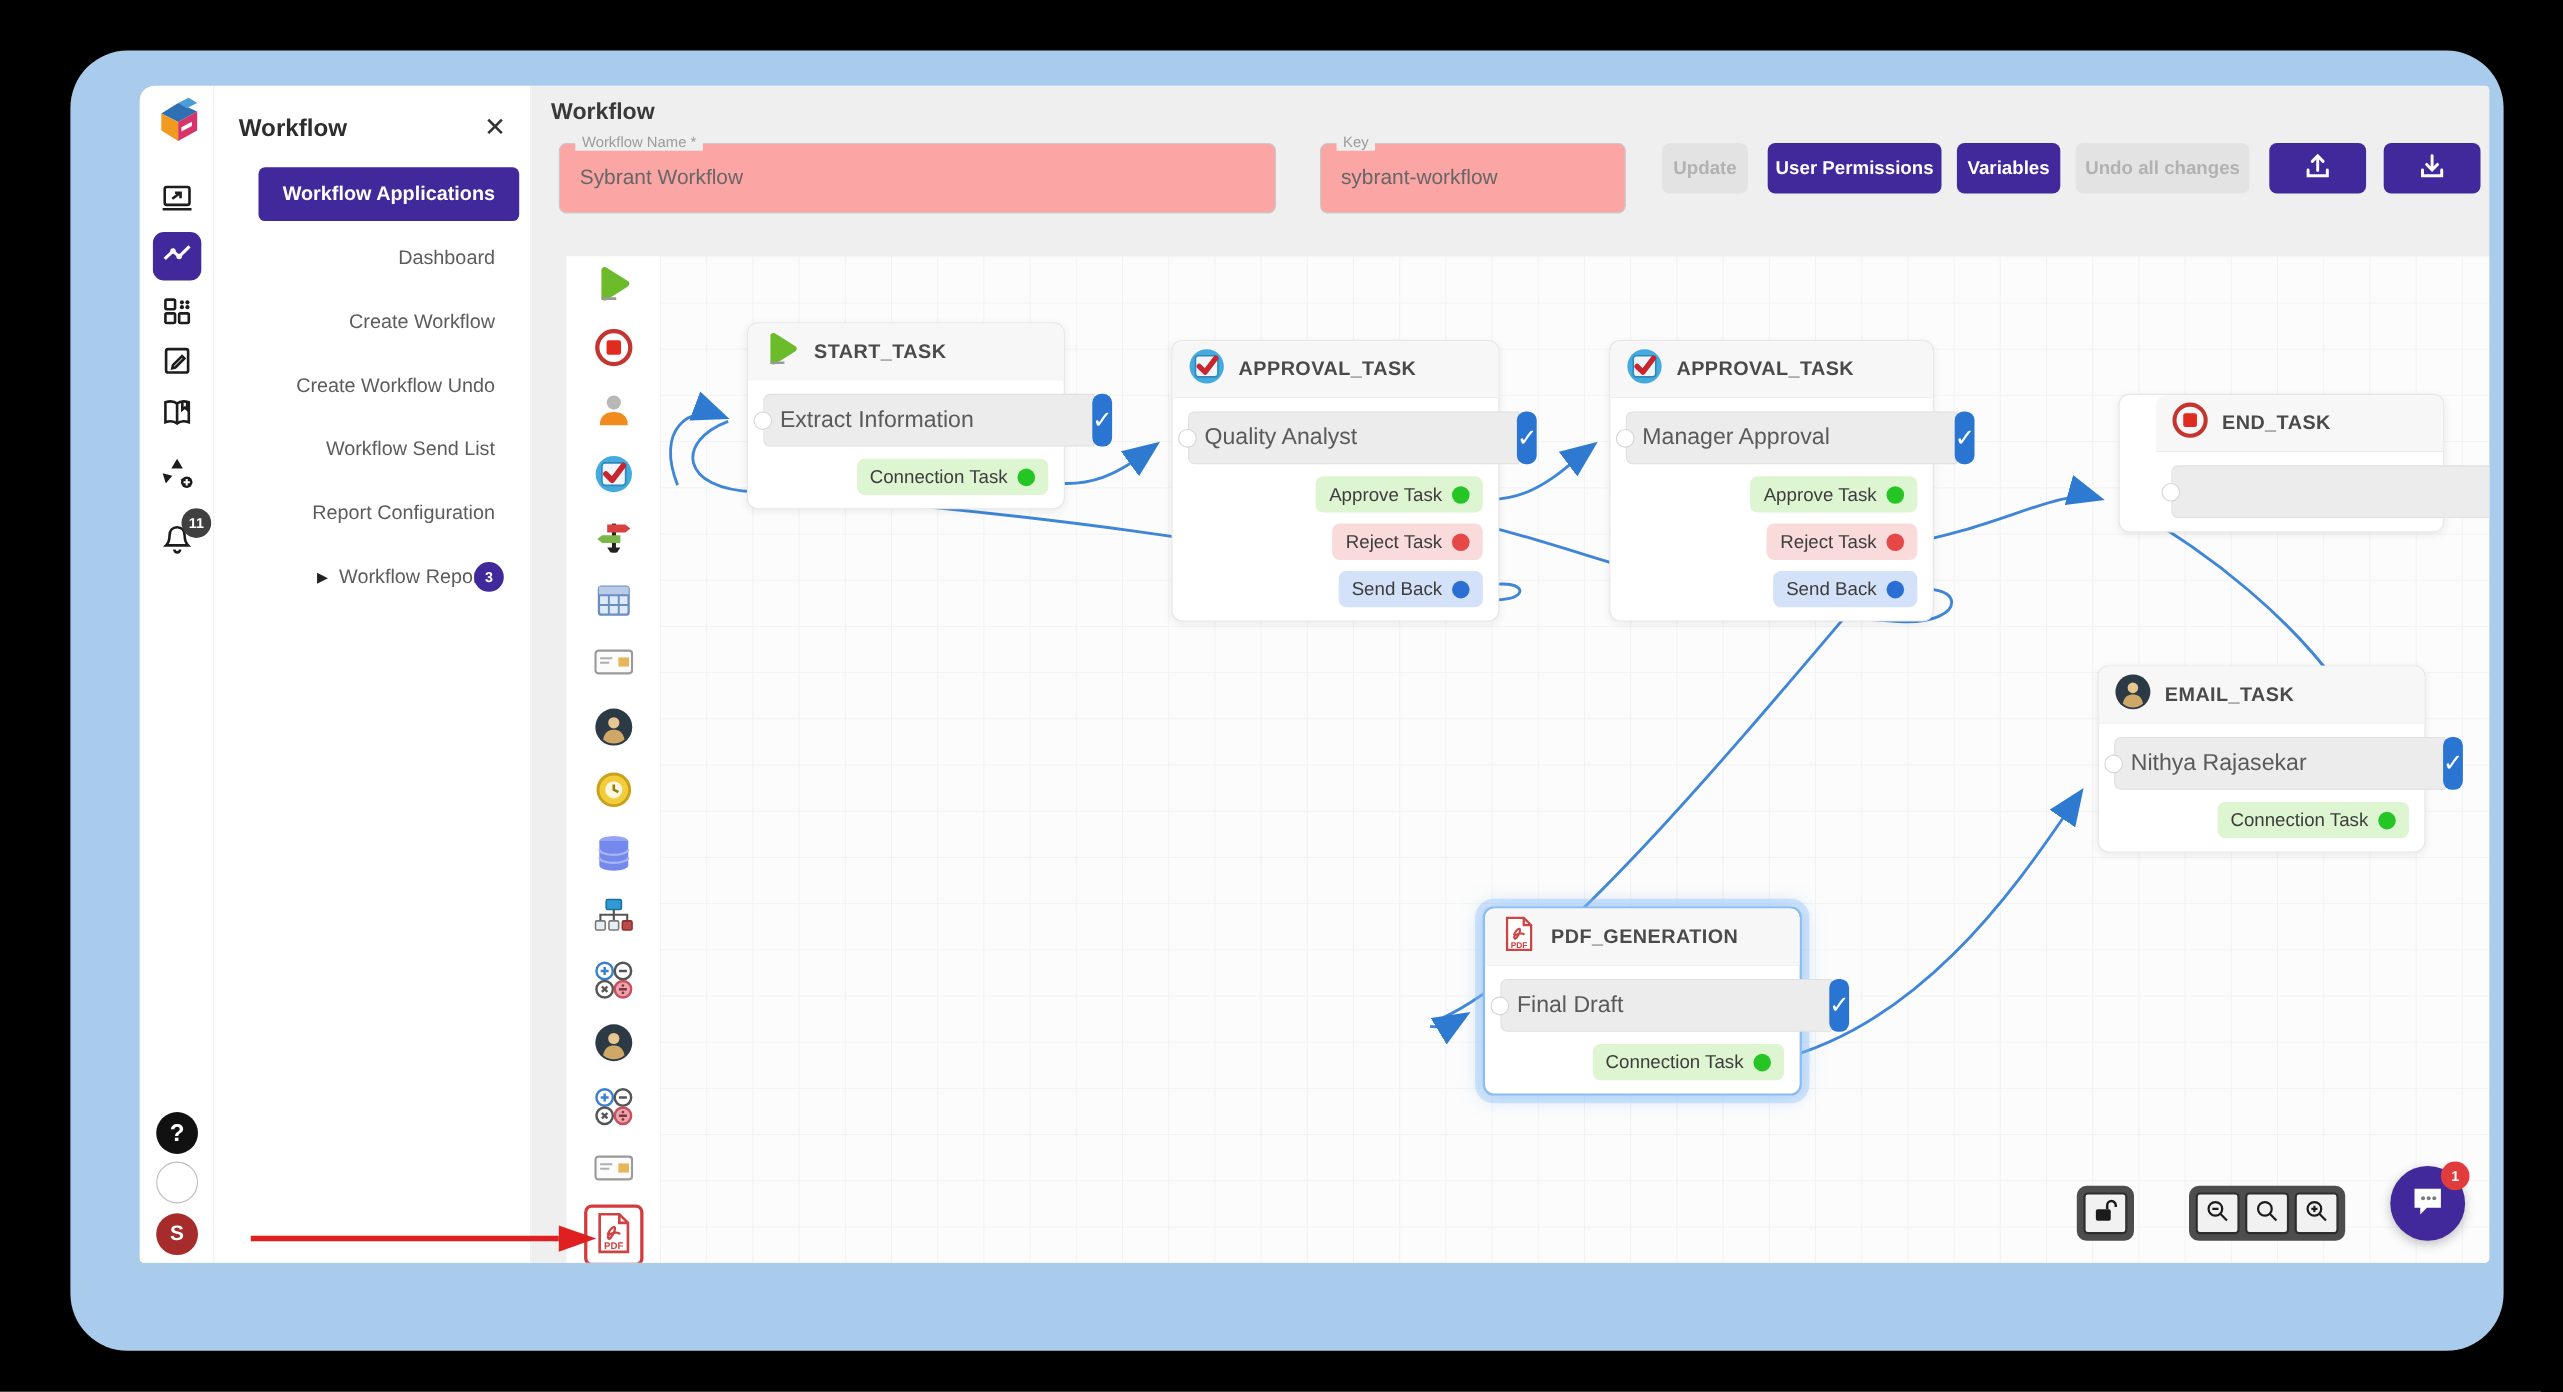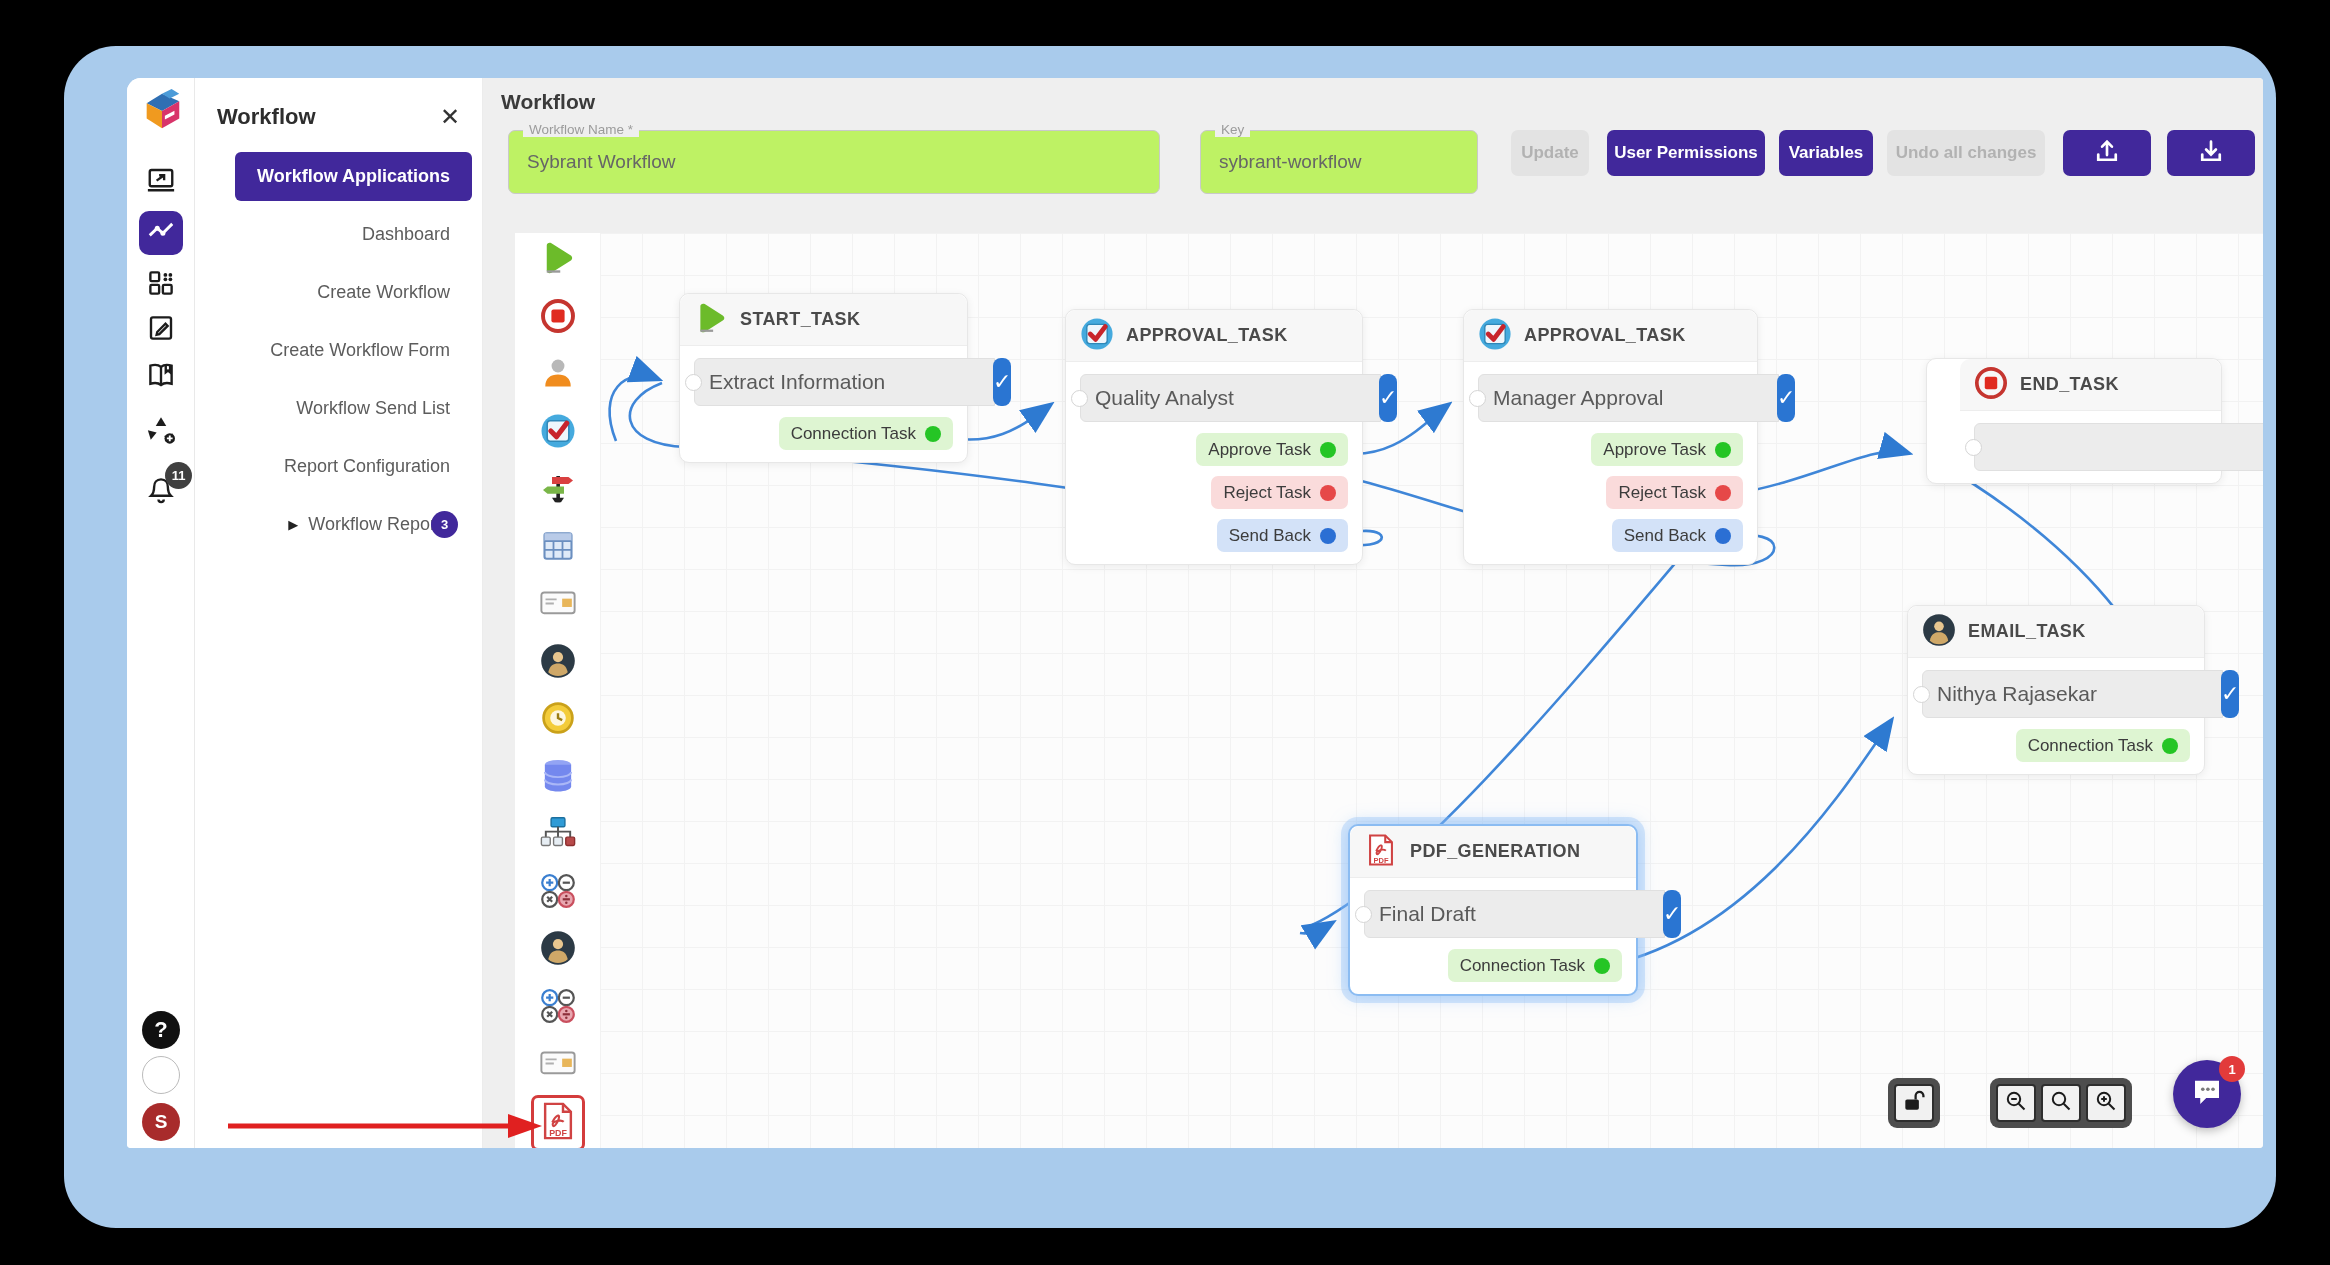--- a/index.html
+++ b/index.html
@@ -23,21 +23,21 @@
   .panel-close { font-size:24px; color:#333; cursor:pointer; line-height:1; }
   .menu { display:flex; flex-direction:column; gap:9px; padding:4px 10px;align-items:flex-end; }
   .menu-item { height:49px; display:flex; align-items:center; padding:0 22px; font-size:18px; color:#5c5c5c; border-radius:6px; cursor:pointer; position:relative; }
   .menu-item.selected { background:#41289b; color:#fff; font-weight:bold; }
   .menu-caret { font-size:13px; margin-right:10px; color:#222; }
   .menu-badge { position:absolute; right:14px; width:27px; height:27px; border-radius:50%; background:#41289b; color:#fff; font-size:13px; font-weight:bold; display:flex; align-items:center; justify-content:center; }
 
   
   .content { flex:1; background:#efefef; position:relative; }
   .content-title { position:absolute; left:18px; top:12px; font-size:21px; font-weight:bold; color:#3a3a3a; }
-  .field { position:absolute; top:52px; height:64px; background:#bef264; border:1px solid #c9c9c9; border-radius:7px; }
+  .field { position:absolute; top:52px; height:64px; background:#fca5a5; border:1px solid #c9c9c9; border-radius:7px; }
   .field-label { position:absolute; left:14px; top:-9px; background:#efefef; padding:0 6px; font-size:13.5px; color:#9b9b9b; }
   .field input { position:absolute; left:18px; top:0; width:calc(100% - 30px); height:100%; border:none; background:transparent; font-size:19px; color:#666; font-family:inherit; outline:none; }
   .hbtn { position:absolute; top:52px; height:46px; border:none; border-radius:7px; font-size:17px; font-weight:bold; font-family:inherit; cursor:pointer; }
   .hbtn.primary { background:#41289b; color:#fff; }
   .hbtn.disabled { background:#e3e3e3; color:#b2b2b2; cursor:default; }
   .hbtn.iconbtn { display:flex; align-items:center; justify-content:center; }
 
   
   .tool-strip { position:absolute; left:32px; top:155px; width:85px; height:915px; background:#fff; }
   .tool { position:absolute; left:50%; transform:translateX(-50%); width:44px; height:46px; display:flex; align-items:center; justify-content:center; cursor:pointer; }
@@ -170,21 +170,21 @@
           <div class="menu-item selected">
             <span>Workflow Applications</span>
           </div>
           <div class="menu-item">
             <span>Dashboard</span>
           </div>
           <div class="menu-item">
             <span>Create Workflow</span>
           </div>
           <div class="menu-item">
-            <span>Create Workflow Form</span>
+            <span>Create Workflow Undo</span>
           </div>
           <div class="menu-item">
             <span>Workflow Send List</span>
           </div>
           <div class="menu-item">
             <span>Report Configuration</span>
           </div>
           <div class="menu-item">
             <span class="menu-caret">▶</span>
             <span>Workflow Reports</span>

